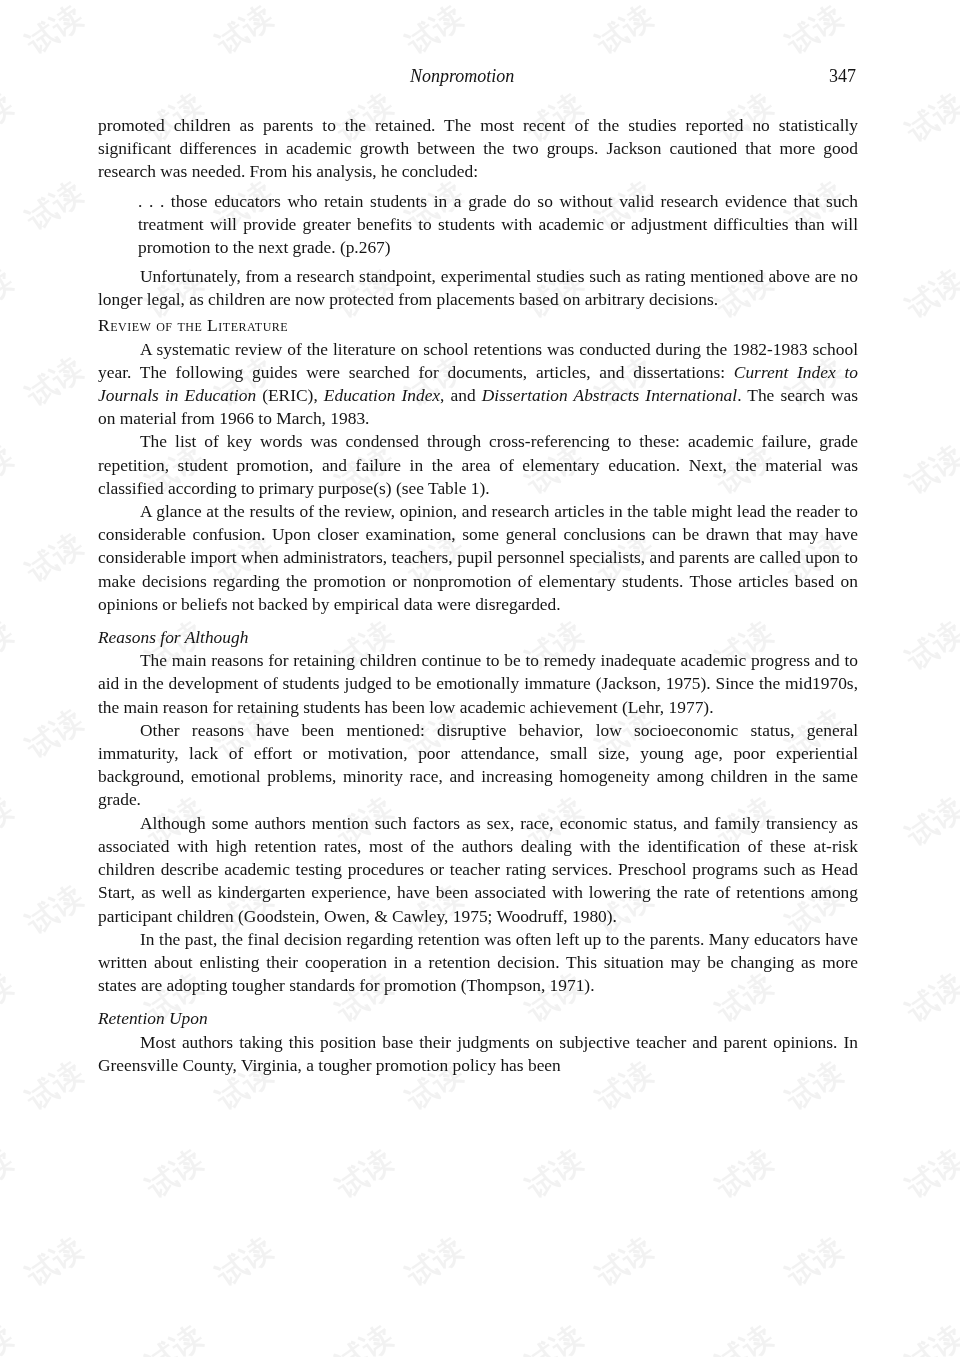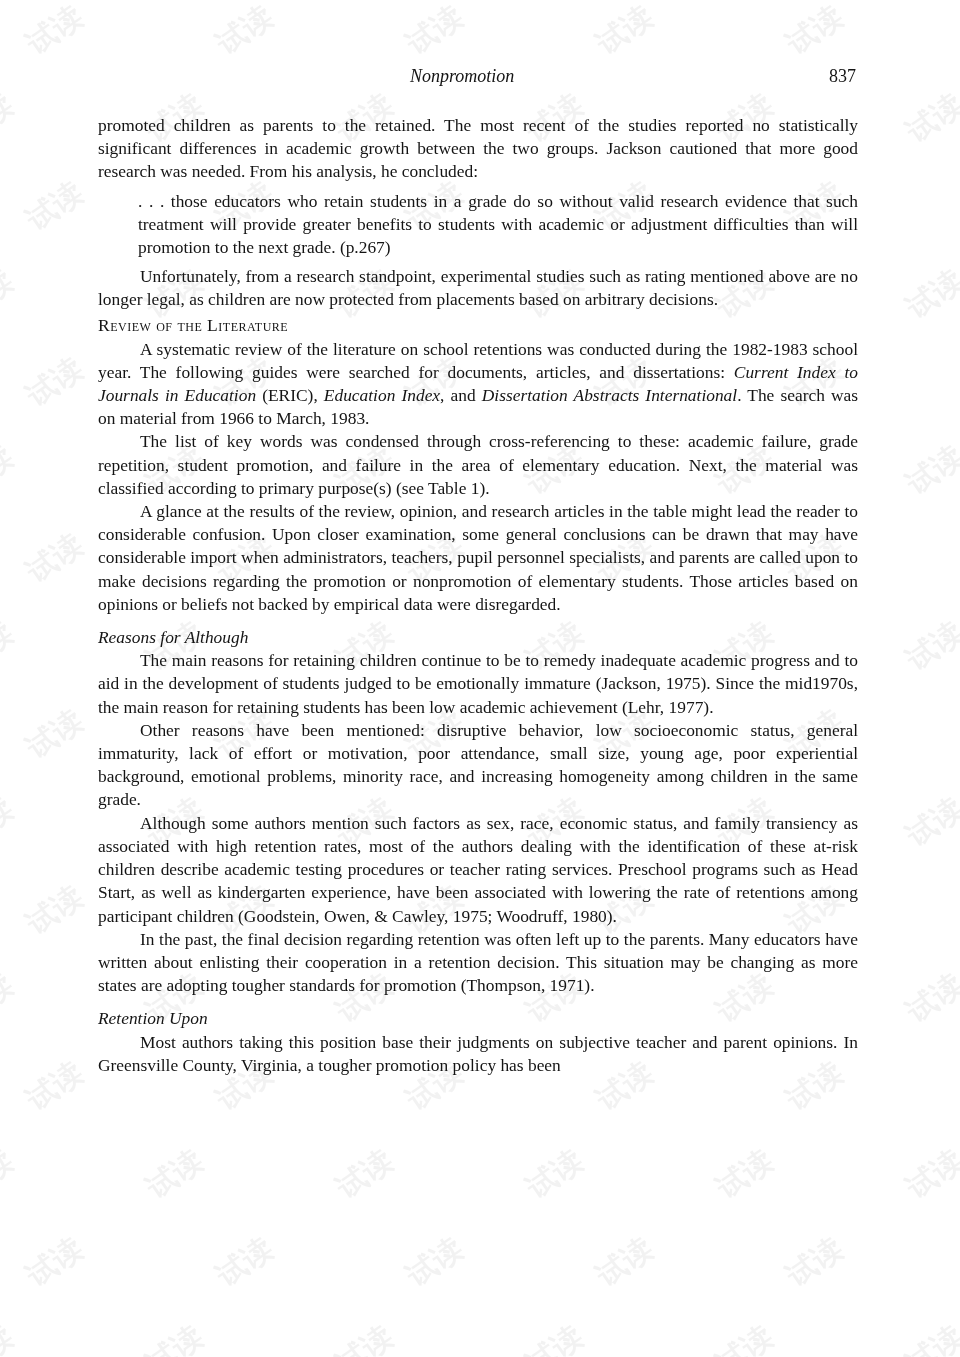--- a/index.html
+++ b/index.html
@@ -164,21 +164,21 @@
     <span class="wm" style="left: 145px; top: 1330px;">试读</span>
     <span class="wm" style="left: 335px; top: 1330px;">试读</span>
     <span class="wm" style="left: 525px; top: 1330px;">试读</span>
     <span class="wm" style="left: 715px; top: 1330px;">试读</span>
     <span class="wm" style="left: 905px; top: 1330px;">试读</span>
   </div>
 
 <div class="page">
   <div class="running-head">
     <span class="running-title">Nonpromotion</span>
-    <span class="page-number">837</span>
+    <span class="page-number">347</span>
   </div>
 
   <p>promoted children as parents to the retained. The most recent of the studies reported no statistically significant differences in academic growth between the two groups. Jackson cautioned that more good research was needed. From his analysis, he concluded:</p>
 
   <div class="block-quote">. . . those educators who retain students in a grade do so without valid research evidence that such treatment will provide greater benefits to students with academic or adjustment difficulties than will promotion to the next grade. (p.267)</div>
 
   <p class="indent">Unfortunately, from a research standpoint, experimental studies such as rating mentioned above are no longer legal, as children are now protected from placements based on arbitrary decisions.</p>
 
   <div class="section-heading">Review of the Literature</div>
 

